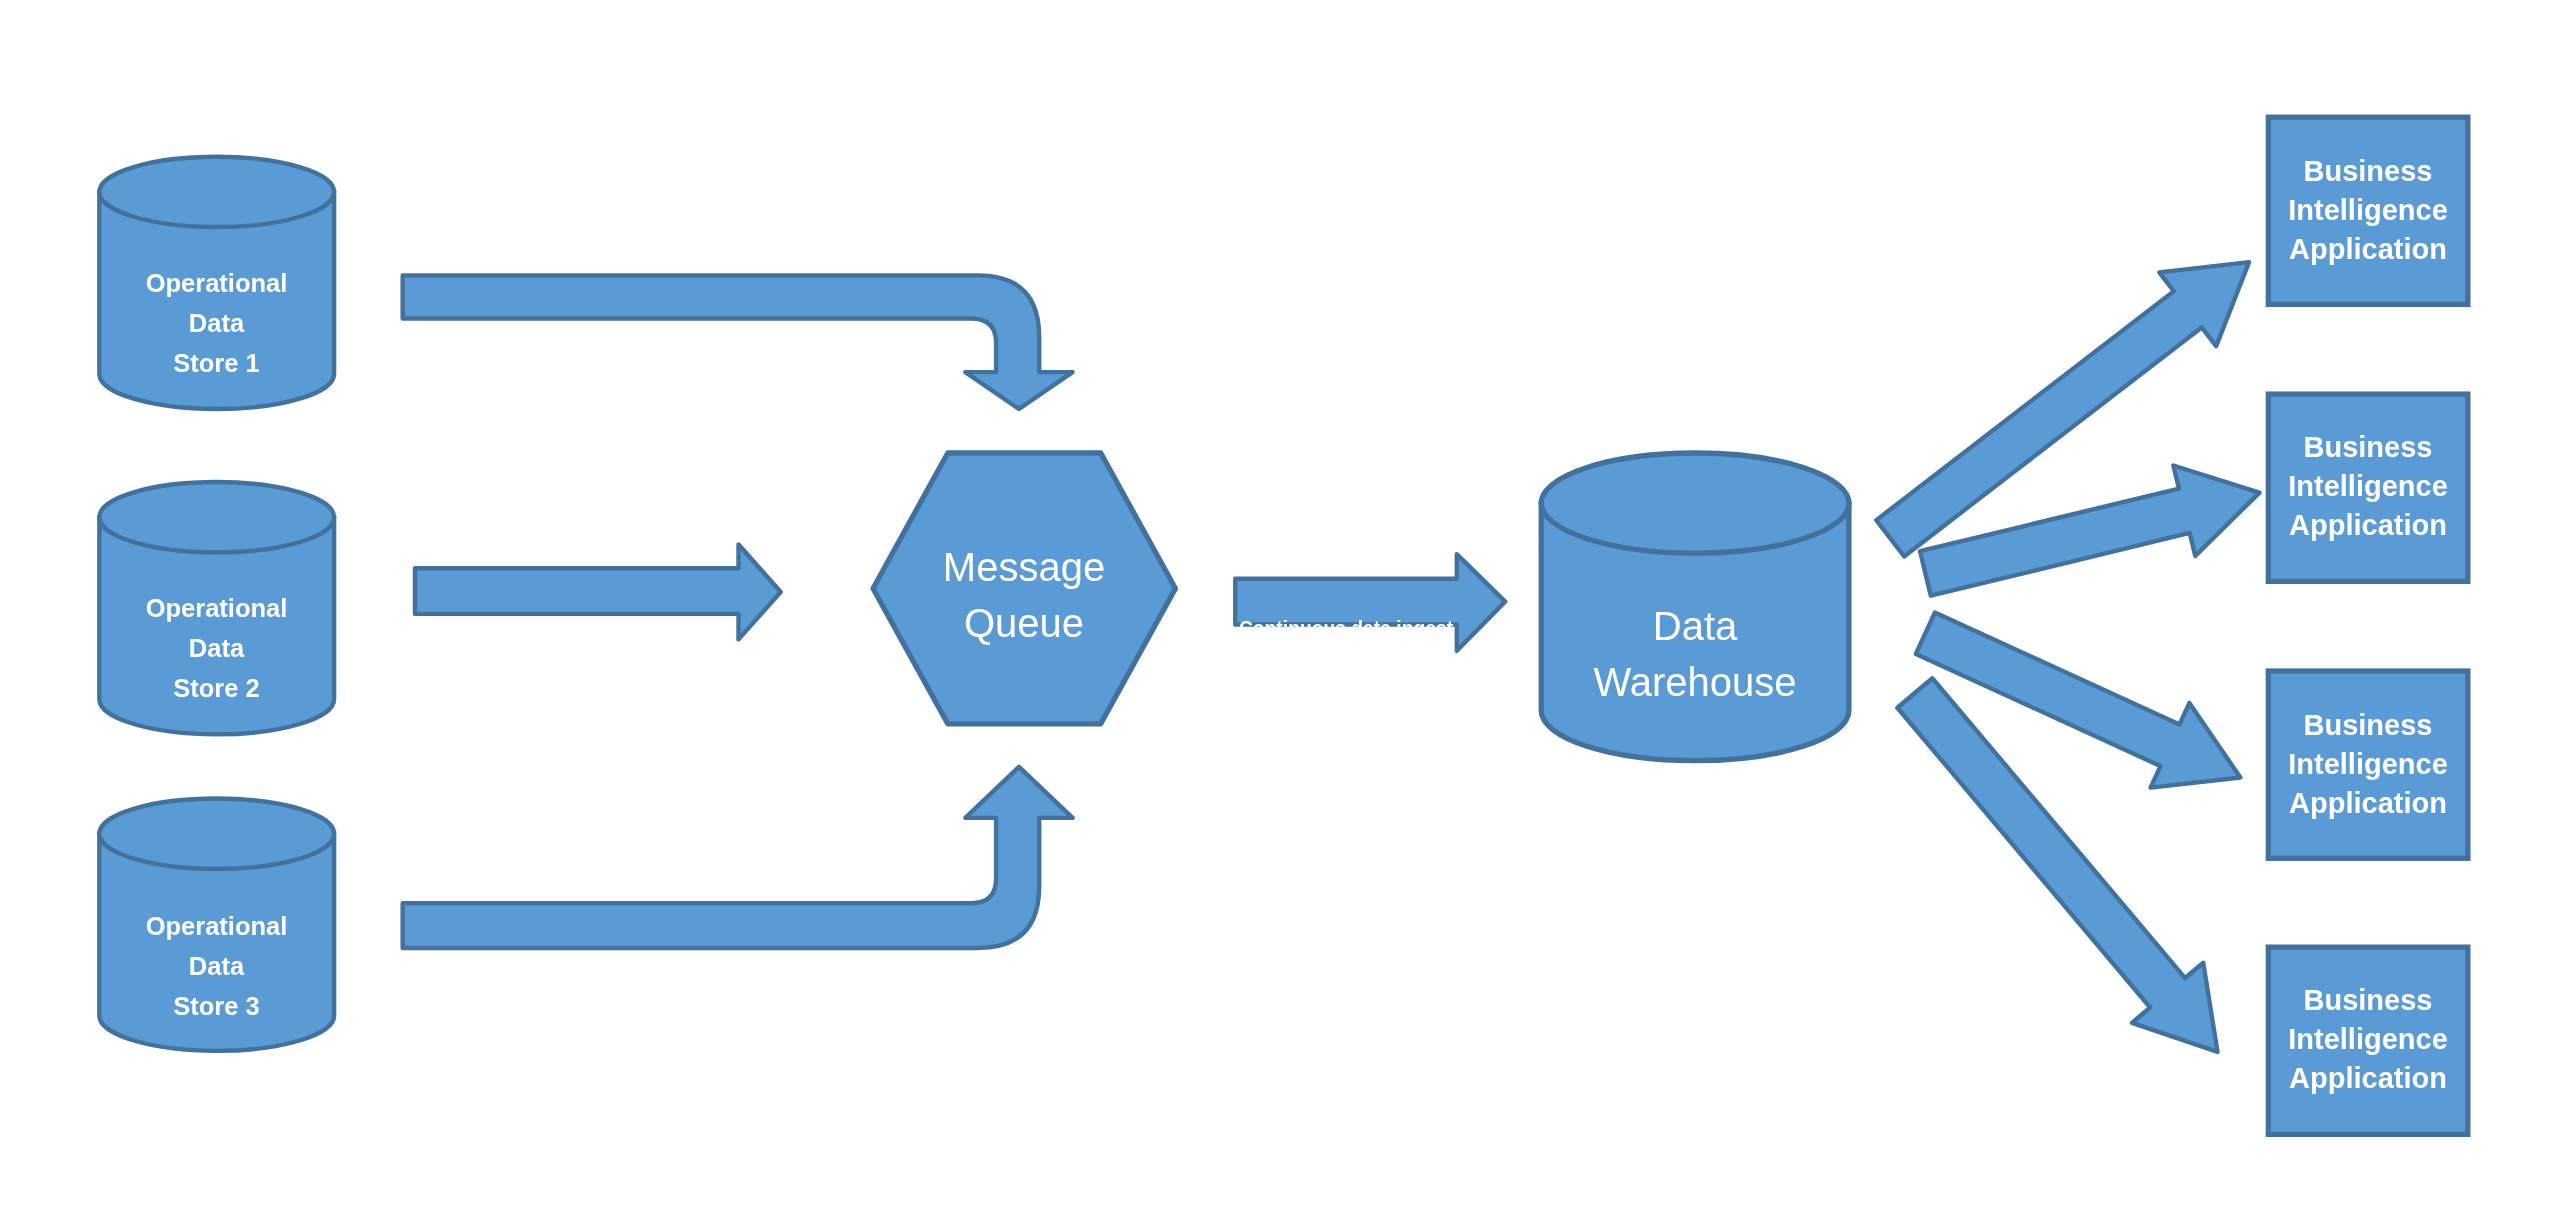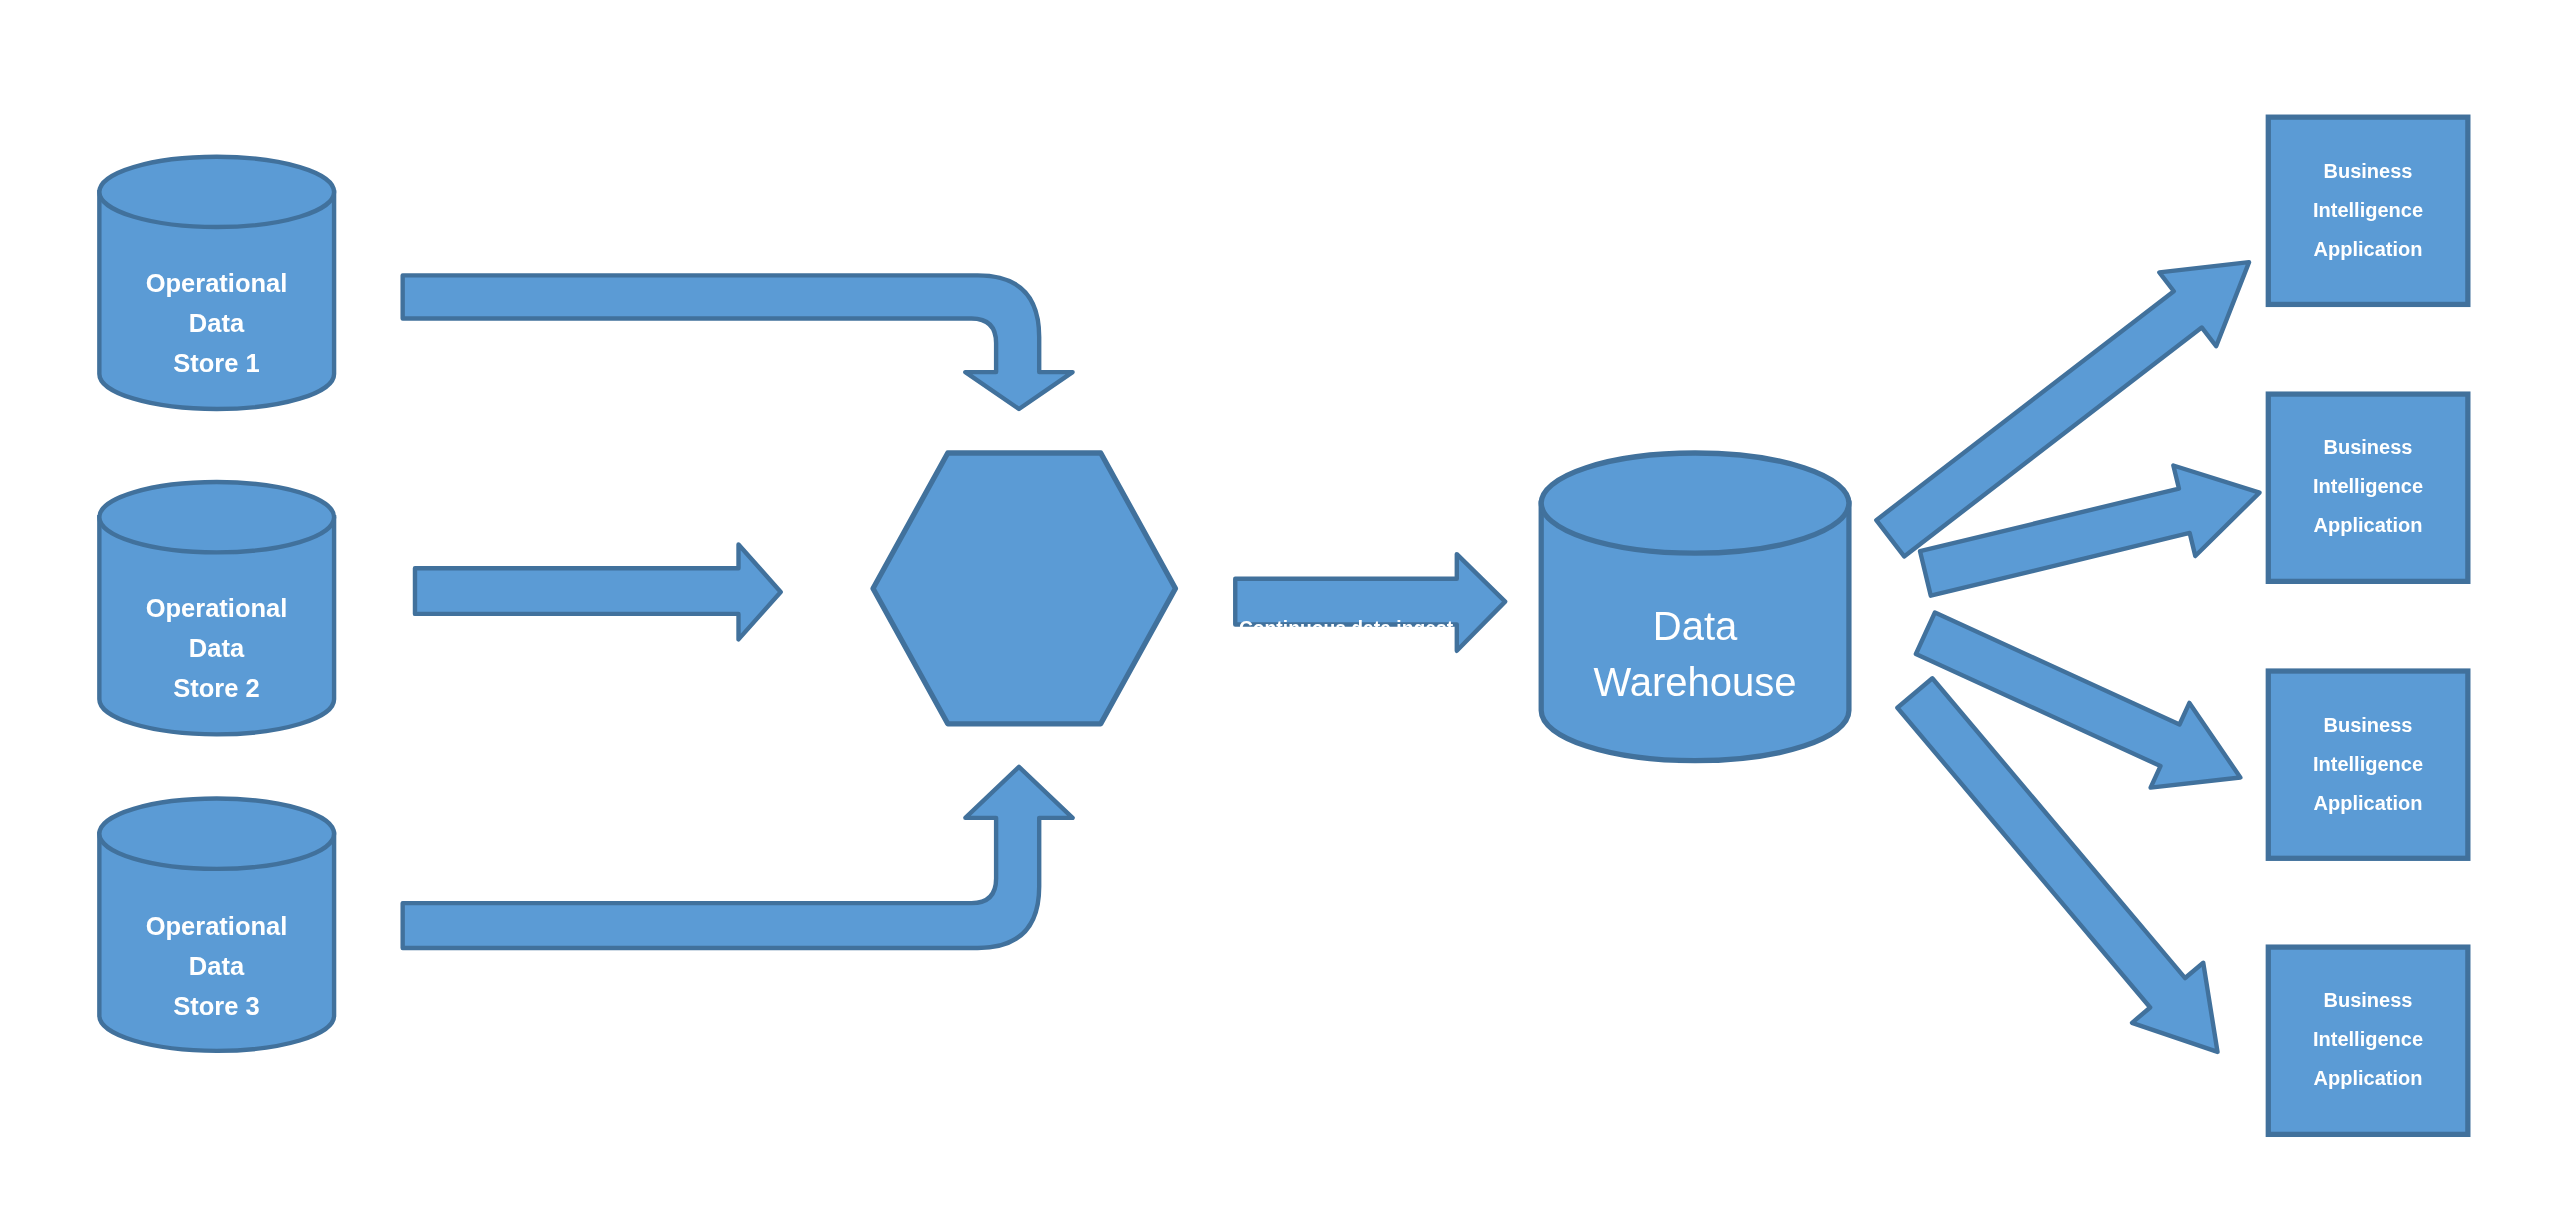--- a/index.html
+++ b/index.html
@@ -18,21 +18,21 @@
   .lbl {
     position: absolute;
     color: #ffffff;
     text-align: center;
     white-space: pre-line;
     -webkit-user-select: none;
     user-select: none;
   }
   .lbl-ods  { font-size: 25.5px; line-height: 40px; font-weight: 700; }
   .lbl-big  { font-size: 40px; line-height: 56px; font-weight: 400; }
-  .lbl-bi   { font-size: 20px; line-height: 39px; font-weight: 700; }
+  .lbl-bi   { font-size: 29px; line-height: 39px; font-weight: 700; }
   .lbl-edge { font-size: 19.3px; line-height: 26px; font-weight: 700; }
 </style>
 </head>
 <body>
 
 <div class="stage">
 
   <svg width="2576" height="1219" viewBox="0 0 2930 1386">
     <defs>
       <g id="ods-cyl">
@@ -92,20 +92,22 @@
   <div class="lbl lbl-ods" style="left:99px; top:263px;  width:235px;">Operational
 Data
 Store 1</div>
   <div class="lbl lbl-ods" style="left:99px; top:588px;  width:235px;">Operational
 Data
 Store 2</div>
   <div class="lbl lbl-ods" style="left:99px; top:906px; width:235px;">Operational
 Data
 Store 3</div>
 
+  <div class="lbl lbl-big" style="left:873px; top:539px; width:302px;">Message
+Queue</div>
 
   <div class="lbl lbl-big" style="left:1541px; top:598px; width:308px;">Data
 Warehouse</div>
 
   <div class="lbl lbl-edge" style="left:1235px; top:588px; width:222px;margin-top:28px;">Continuous data ingest</div>
 
   <div class="lbl lbl-bi" style="left:2268px; top:152px;  width:200px;">Business
 Intelligence
 Application</div>
   <div class="lbl lbl-bi" style="left:2268px; top:428px;  width:200px;">Business

